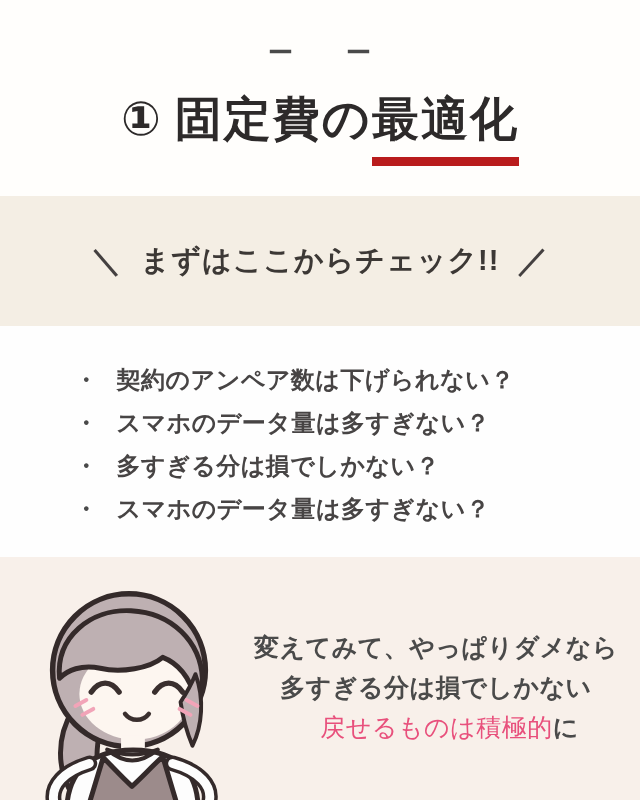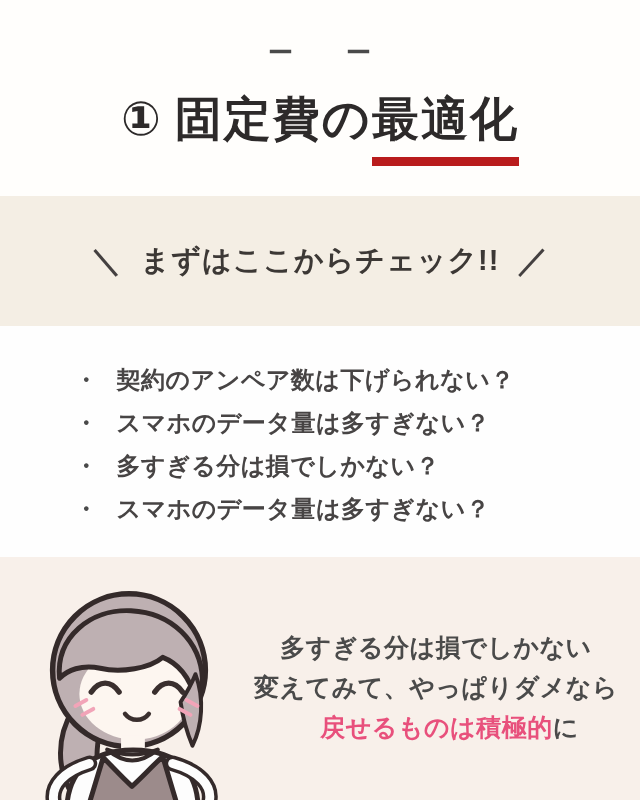--- a/index.html
+++ b/index.html
@@ -52,21 +52,21 @@
     flex:0 0 auto;margin:0 18px 0 14px;font-size:24px;color:#4a4a4a;
   }
   
   .sec-bottom{height:243px;background:#f8f0ea;position:relative;}
   .mascot{position:absolute;left:4px;top:18px;width:248px;height:248px;}
   .note{
     position:absolute;left:240px;top:70px;width:392px;
     text-align:center;font-size:25px;line-height:40px;
     color:#4a4a4a;font-weight:600;letter-spacing:0.5px;
   }
-  .note .pink{color:#e8507c;font-weight:700;margin-left:27px;}
+  .note .pink{color:#e8507c;font-weight:400;margin-left:27px;}
 </style>
 </head>
 <body>
 
 <div class="canvas">
 
   <section class="sec-top">
     <div class="kicker">
       <span class="dash">ー</span>
       <span class="dash">ー</span>
@@ -144,21 +144,21 @@
       <path d="M86,190 C60,198 48,212 50,227 C52,240 65,247 80,247" fill="none" stroke="#342a2a" stroke-width="16" stroke-linecap="round"></path>
       <path d="M86,190 C60,198 48,212 50,227 C52,240 65,247 80,247" fill="none" stroke="#fdfdfd" stroke-width="9" stroke-linecap="round"></path>
       <circle cx="84" cy="243" r="9" fill="#fdf6f0" stroke="#342a2a" stroke-width="4"></circle>
 
       <path d="M170,190 C198,198 210,213 207,228 C204,241 191,248 176,248" fill="none" stroke="#342a2a" stroke-width="16" stroke-linecap="round"></path>
       <path d="M170,190 C198,198 210,213 207,228 C204,241 191,248 176,248" fill="none" stroke="#fdfdfd" stroke-width="9" stroke-linecap="round"></path>
       <circle cx="172" cy="244" r="9" fill="#fdf6f0" stroke="#342a2a" stroke-width="4"></circle>
     </svg>
 
     <div class="note">
+      <div>変えてみて、やっぱりダメなら</div>
       <div>多すぎる分は損でしかない</div>
-      <div>変えてみて、やっぱりダメなら</div>
       <div>
         <span class="pink">戻せるものは積極的</span><span>に</span>
       </div>
     </div>
   </section>
 
 </div>
 
 </body></html>

